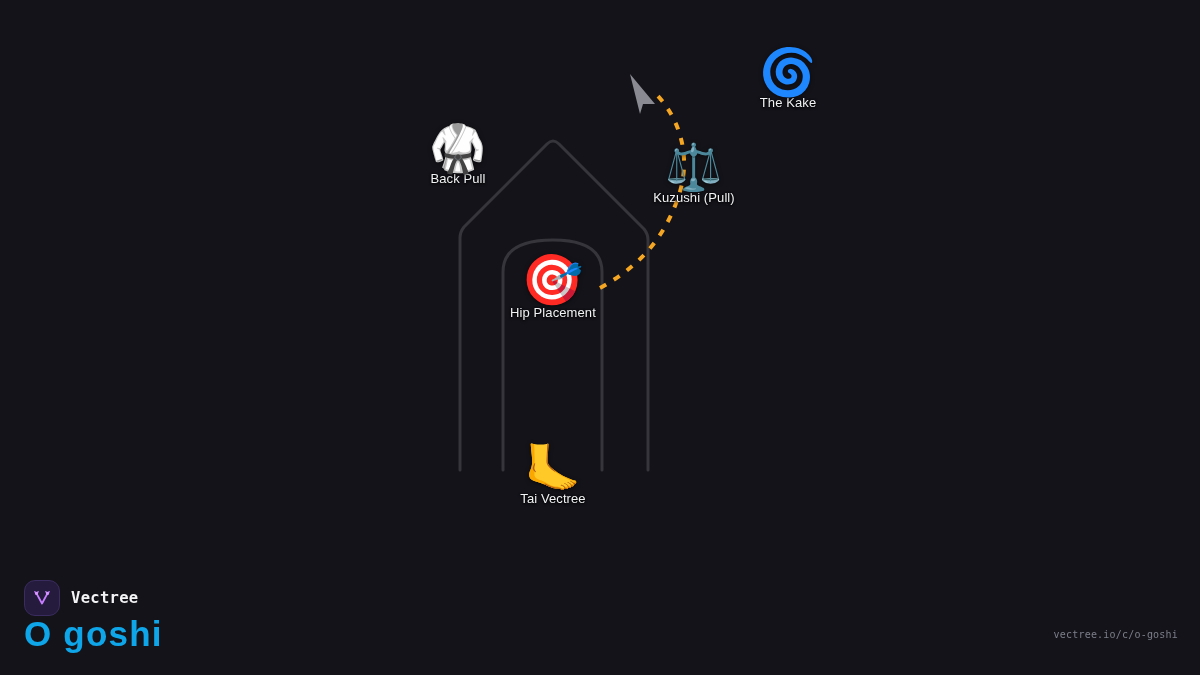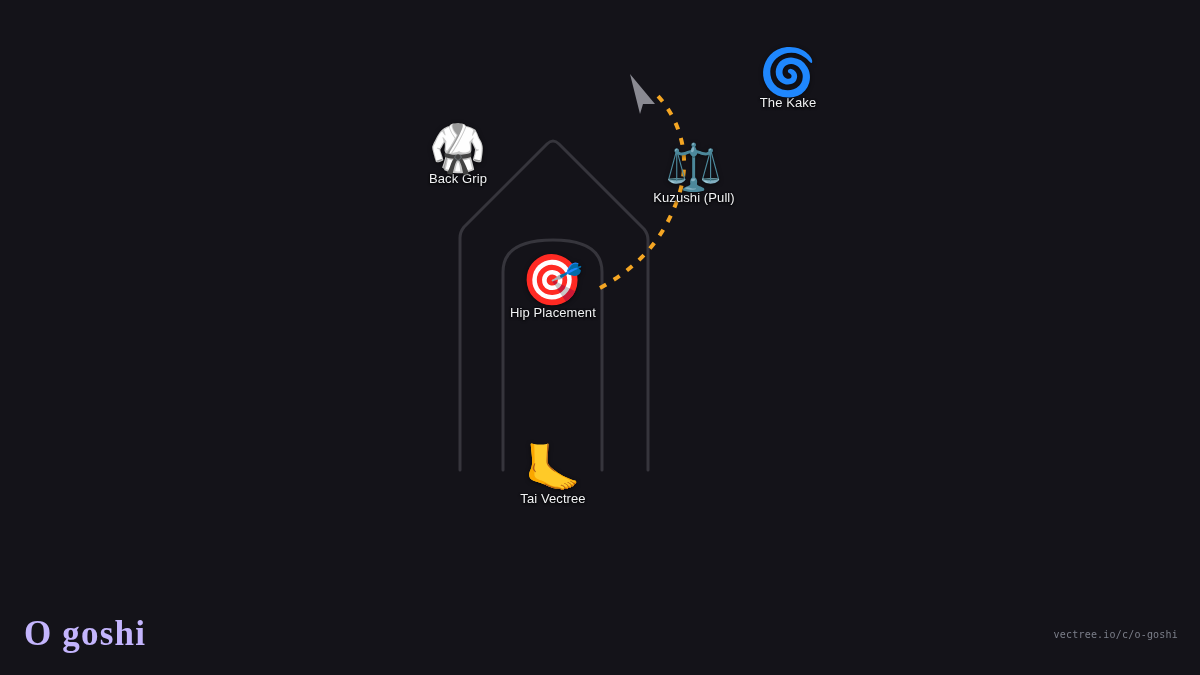--- a/index.html
+++ b/index.html
@@ -89,22 +89,22 @@
     color: #f4f4f6;
     font-family: "DejaVu Sans Mono", "Liberation Mono", monospace;
     font-size: 15.5px;
     font-weight: 700;
     letter-spacing: .3px;
   }
   #page-title {
     position: absolute;
     left: 24px;
     top: 56px;
-    color: #c4b5fd;
-    font-family: Liberation Serif, serif;
+    color: #0ea5e9;
+    font-family: Liberation Sans, sans-serif;
     font-size: 35px;
     font-weight: 700;
     letter-spacing: 1.2px;
     line-height: 1;
   }
   #site-url {
     position: absolute;
     right: 22px;
     bottom: 35px;
     color: #7c7f8a;
@@ -124,21 +124,21 @@
 
     <path d="M 503 470 L 503 272 Q 503 240 553 240 Q 602 240 602 272 L 602 470" fill="none" stroke="#36353c" stroke-width="3" stroke-linecap="round" stroke-linejoin="round"></path>
 
     <path d="M 600 288 C 640 266 664 238 678 198 C 694 152 676 112 652 90" fill="none" stroke="#f5a623" stroke-width="4" stroke-linecap="butt" stroke-dasharray="7 9"></path>
 
     <path d="M 630 74 L 655 104 L 643 104 L 640 114 Z" fill="#8a8a92"></path>
   </svg>
 
   <div class="node" style="left:458px; top:155px;">
     <span class="node-icon" style="font-size:46px;">🥋</span>
-    <span class="node-label">Back Grip</span>
+    <span class="node-label">Back Pull</span>
   </div>
 
   <div class="node" style="left:788px; top:79px;">
     <span class="node-icon" style="font-size:46px;">🌀</span>
     <span class="node-label">The Kake</span>
   </div>
 
   <div class="node" style="left:694px; top:174px;">
     <span class="node-icon" style="font-size:46px;">⚖️</span>
     <span class="node-label">Kuzushi (Pull)</span>
@@ -151,18 +151,30 @@
 
   <div class="node" style="left:553px; top:475px;">
     <span class="node-icon" style="font-size:46px;">🦶</span>
     <span class="node-label">Tai Vectree</span>
   </div>
 
 </div>
 
 <div id="footer-bar">
 
+  <div id="brand-row">
+    <div id="brand-logo">
+      <svg width="22" height="22" viewBox="0 0 24 24" xmlns="http://www.w3.org/2000/svg">
+        <path d="M6 7 L12 18 L18 7" fill="none" stroke="#c77dff" stroke-width="2" stroke-linecap="round" stroke-linejoin="round"></path>
+        <path d="M6 7 L4.2 5.2 M6 7 L7.8 5.2" fill="none" stroke="#c77dff" stroke-width="1.5" stroke-linecap="round"></path>
+        <path d="M18 7 L16.2 5.2 M18 7 L19.8 5.2" fill="none" stroke="#c77dff" stroke-width="1.5" stroke-linecap="round"></path>
+        <circle cx="6" cy="7" r="1.7" fill="#d896ff"></circle>
+        <circle cx="18" cy="7" r="1.7" fill="#d896ff"></circle>
+      </svg>
+    </div>
+    <span id="brand-name">Vectree</span>
+  </div>
 
   <div id="page-title">O goshi</div>
 
   <div id="site-url">vectree.io/c/o-goshi</div>
 
 </div>
 
 </body></html>

